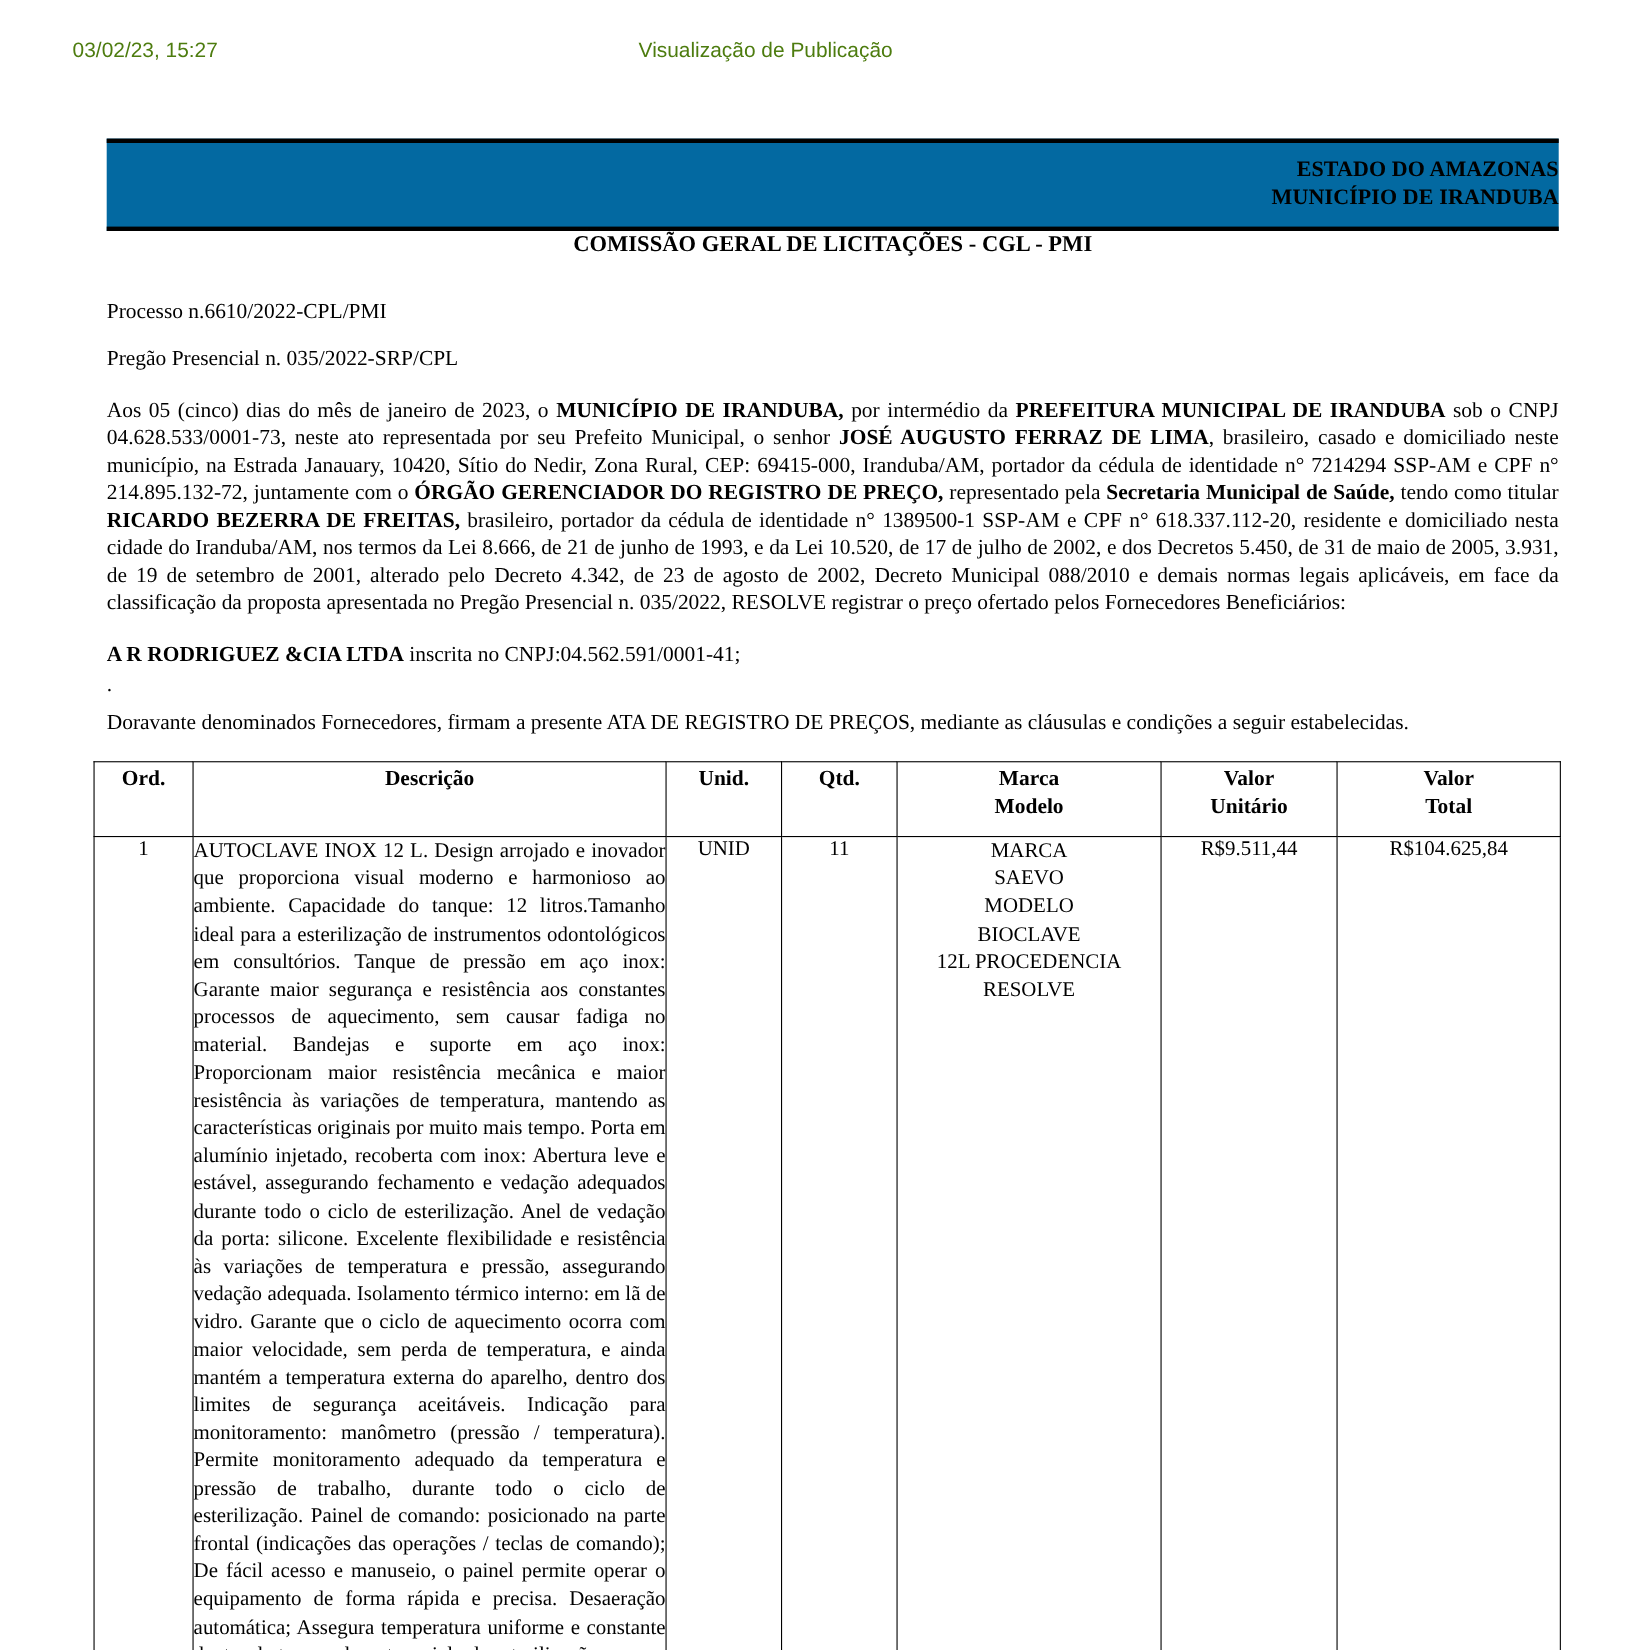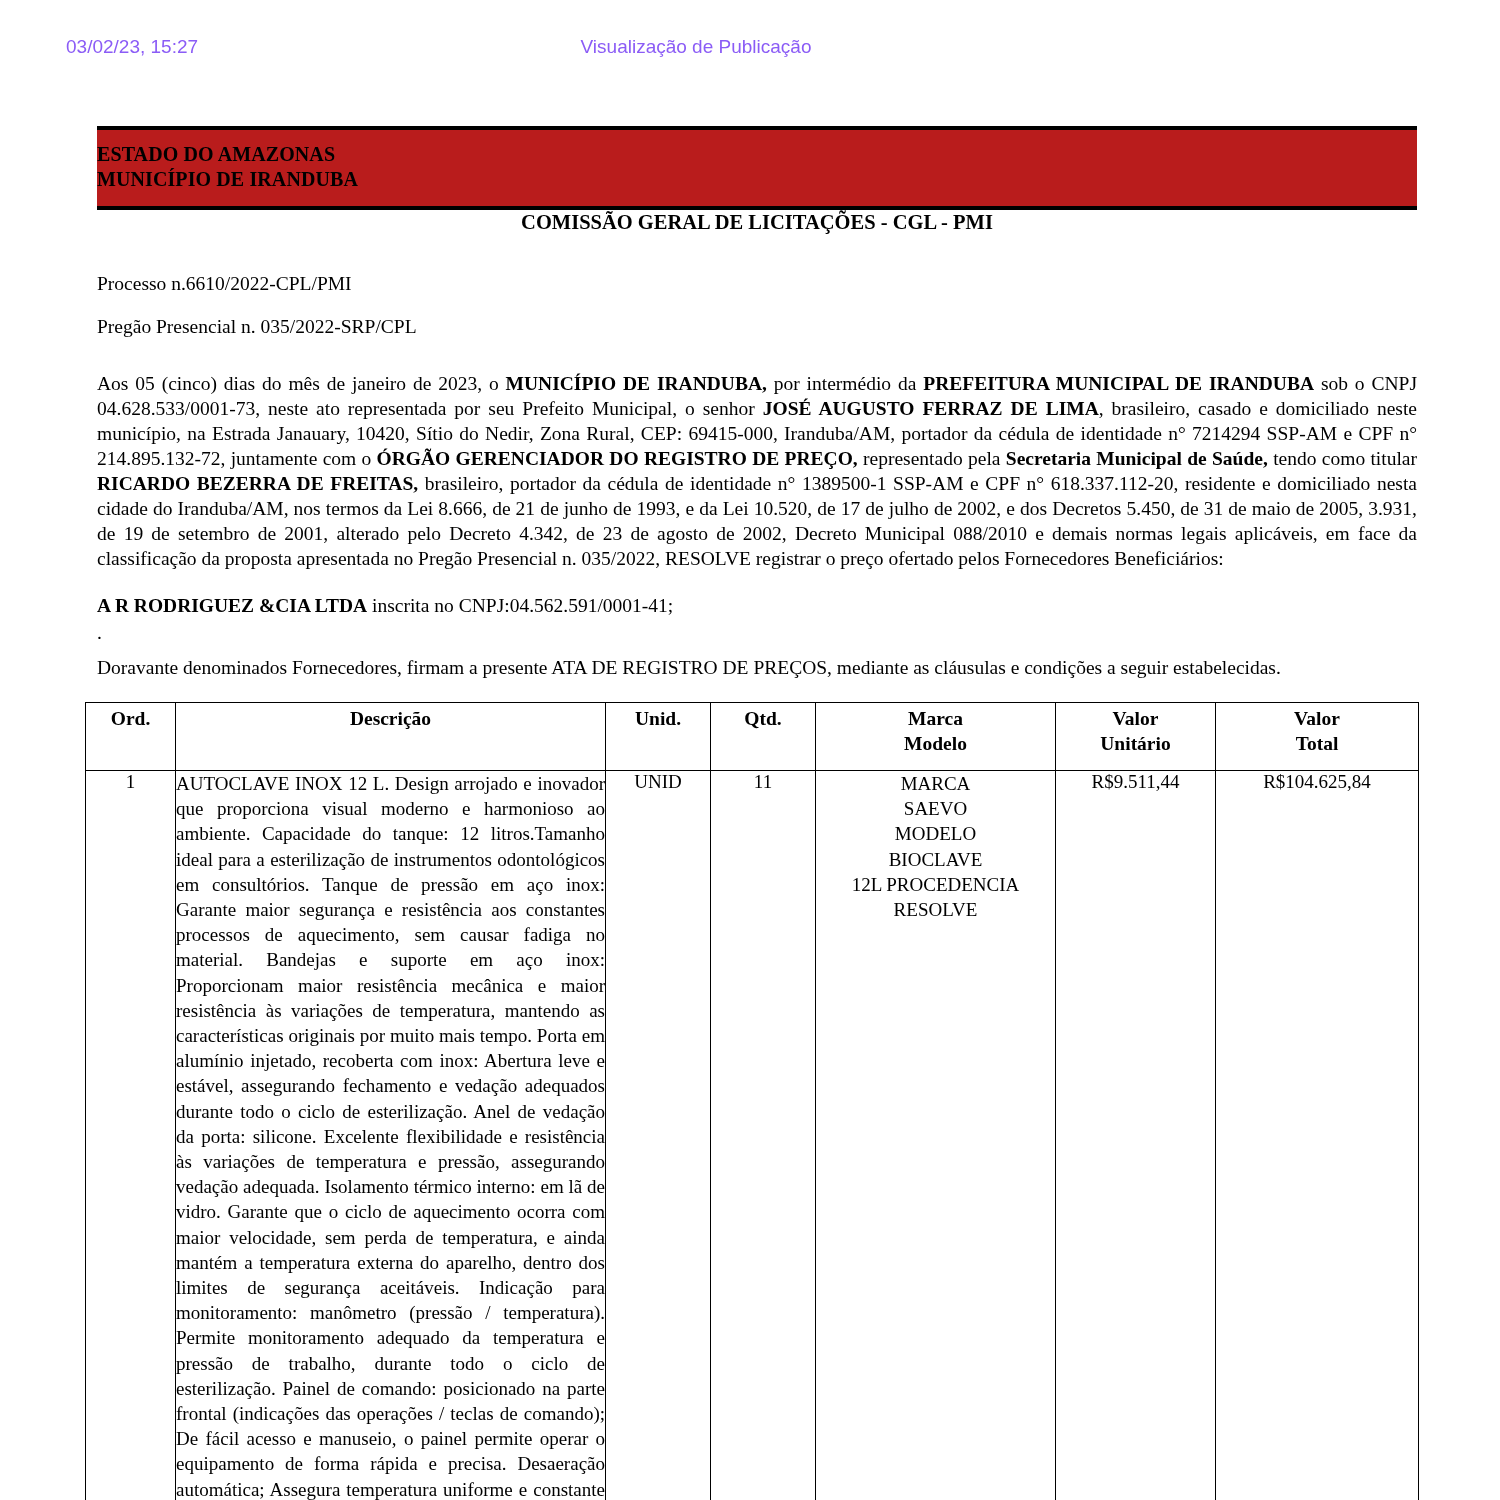--- a/index.html
+++ b/index.html
@@ -25,21 +25,21 @@
   
   .print-header {
     position: absolute;
     top: 34px;
     left: 0;
     width: 1500px;
     height: 26px;
     font-family: "Liberation Sans", "DejaVu Sans", sans-serif;
     font-size: 19px;
     line-height: 26px;
-    color: #8b5cf6;
+    color: #4d7c0f;
   }
   .print-header .ph-date {
     position: absolute;
     left: 66px;
     top: 0;
     white-space: nowrap;
   }
   .print-header .ph-title {
     position: absolute;
     left: 0;
@@ -52,24 +52,24 @@
   
   .content {
     position: absolute;
     left: 97px;
     top: 126px;
     width: 1320px;
   }
 
   
   .banner {
-    background: #b91c1c;
+    background: #0369a1;
     border-top: 4px solid #000;
     border-bottom: 4px solid #000;
-    text-align: left;
+    text-align: right;
     padding: 12px 0 14px 0;
     font-weight: bold;
     font-size: 20px;
     line-height: 25px;
     letter-spacing: 0.1px;
   }
   .banner .bl { display: block; white-space: nowrap; }
 
   
   .doc-title {
@@ -86,21 +86,21 @@
     line-height: 25px;
     margin-top: 20px;
     text-align: justify;
     text-justify: inter-word;
   }
   .para.single { text-align: left; }
   .para b { font-weight: bold; }
 
   .para-proc { margin-top: 36px; }
   .para-preg { margin-top: 18px; }
-  .para-main { margin-top: 32px; }
+  .para-main { margin-top: 22px; }
   .para-forn { margin-top: 22px; }
   .para-dot { margin-top: 6px; font-size: 19.5px; line-height: 17px; }
   .para-dor { margin-top: 14px; }
 
   
   table.reg {
     border-collapse: collapse;
     width: 1333px;
     margin-top: 22px;
     margin-left: -12px;

